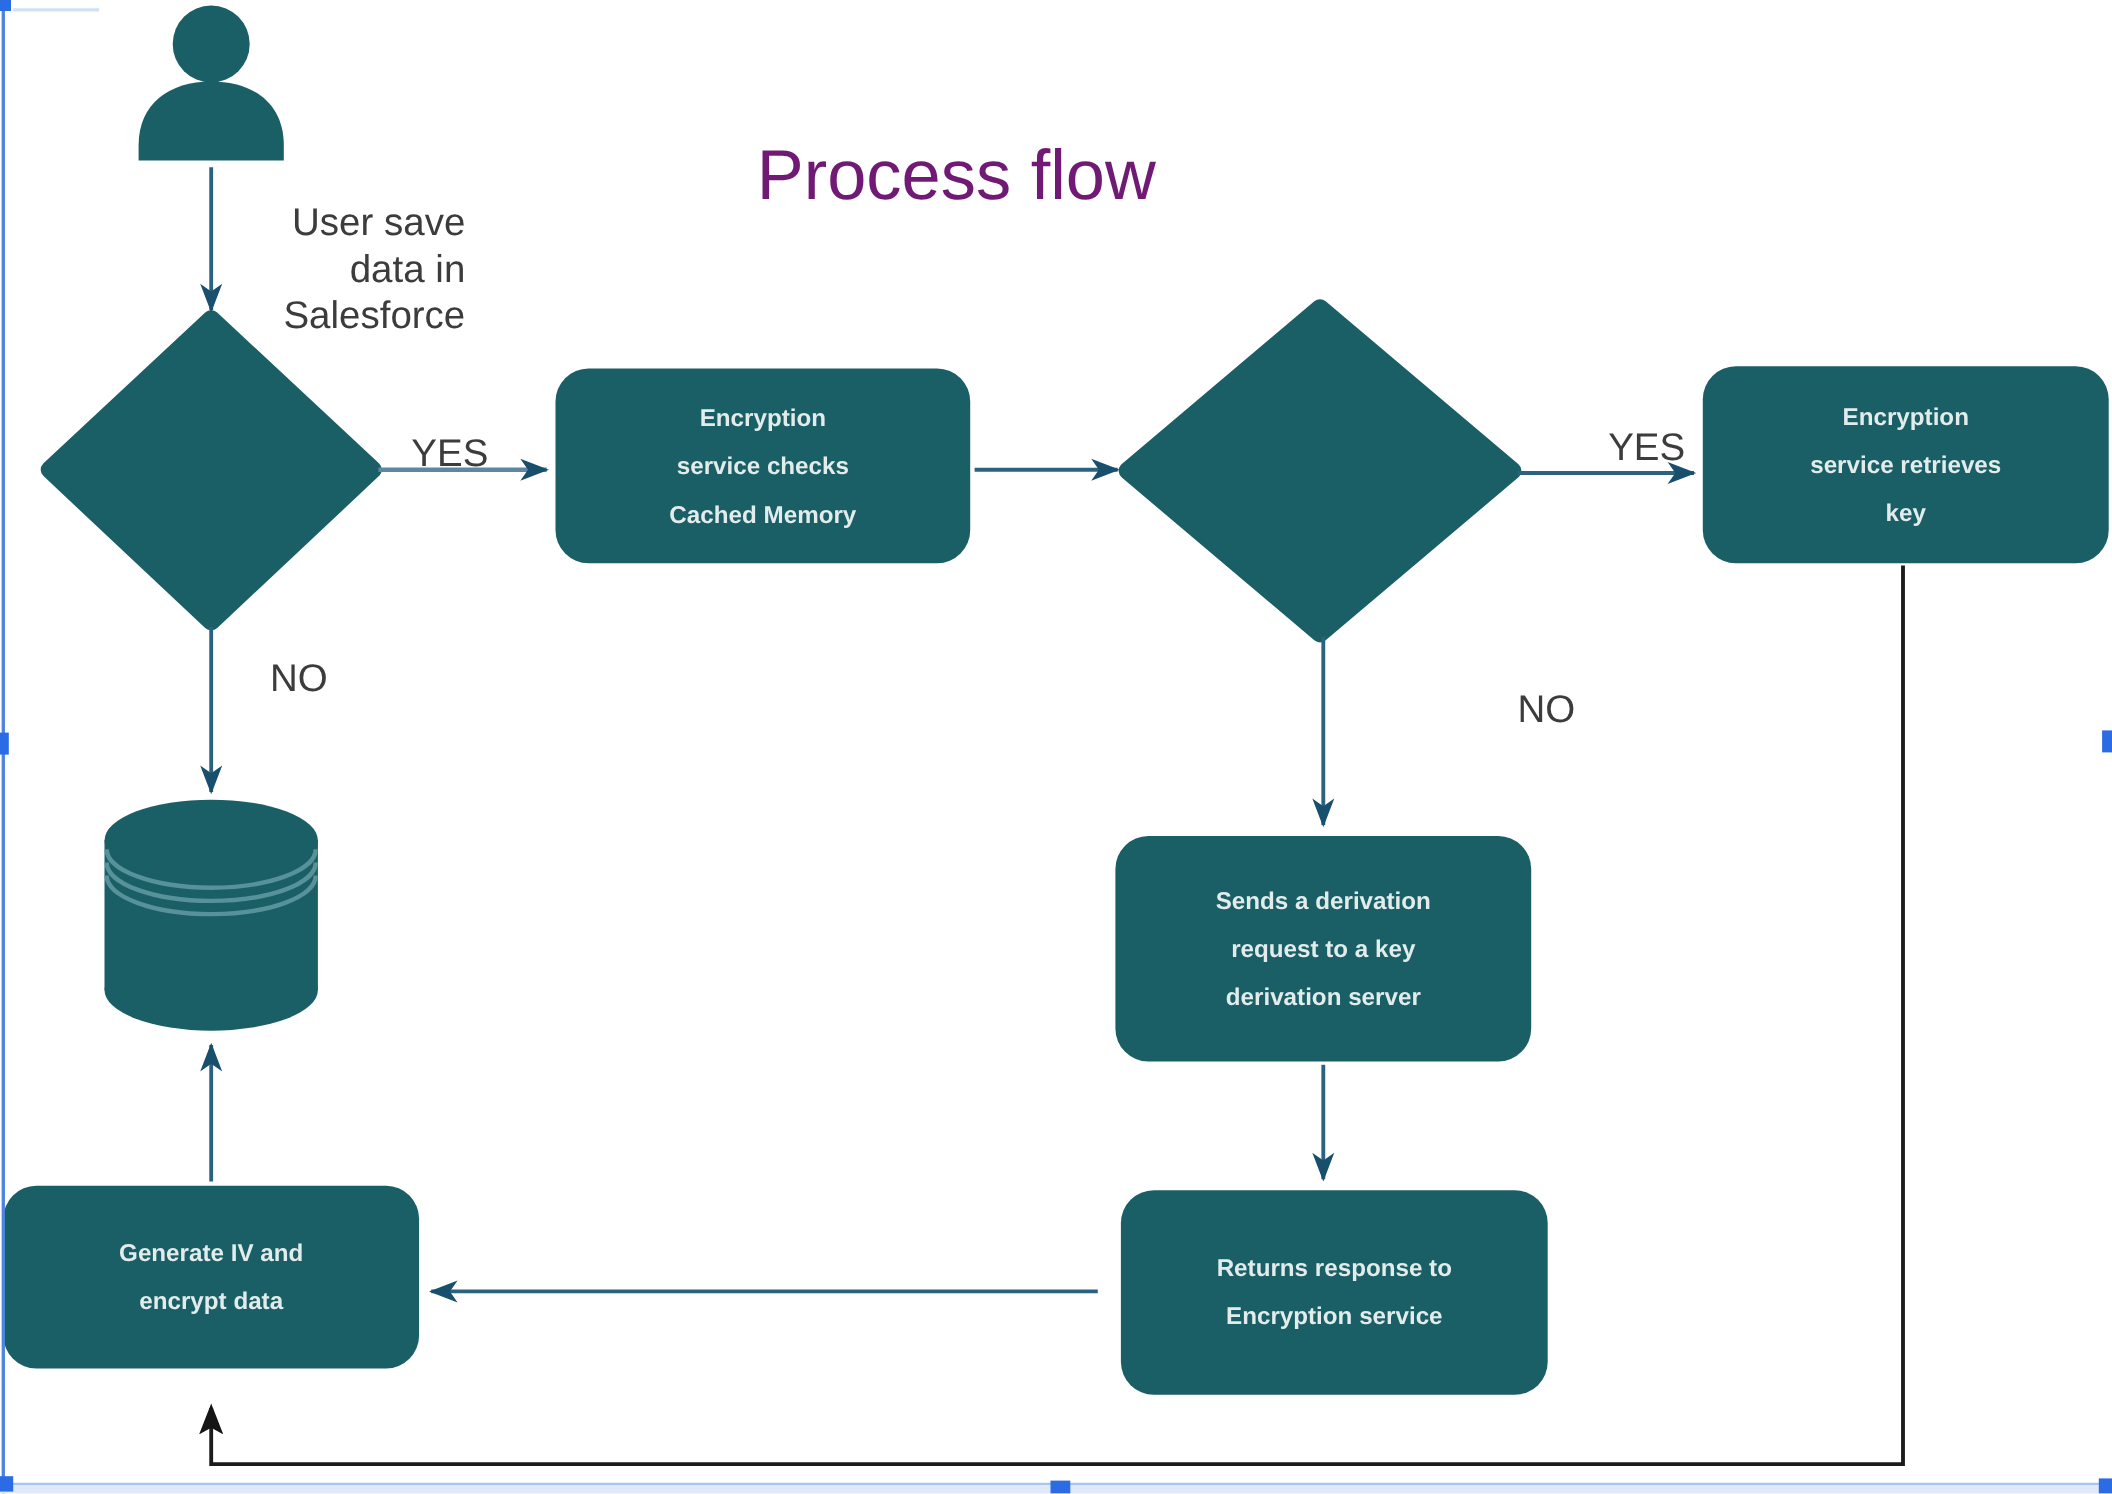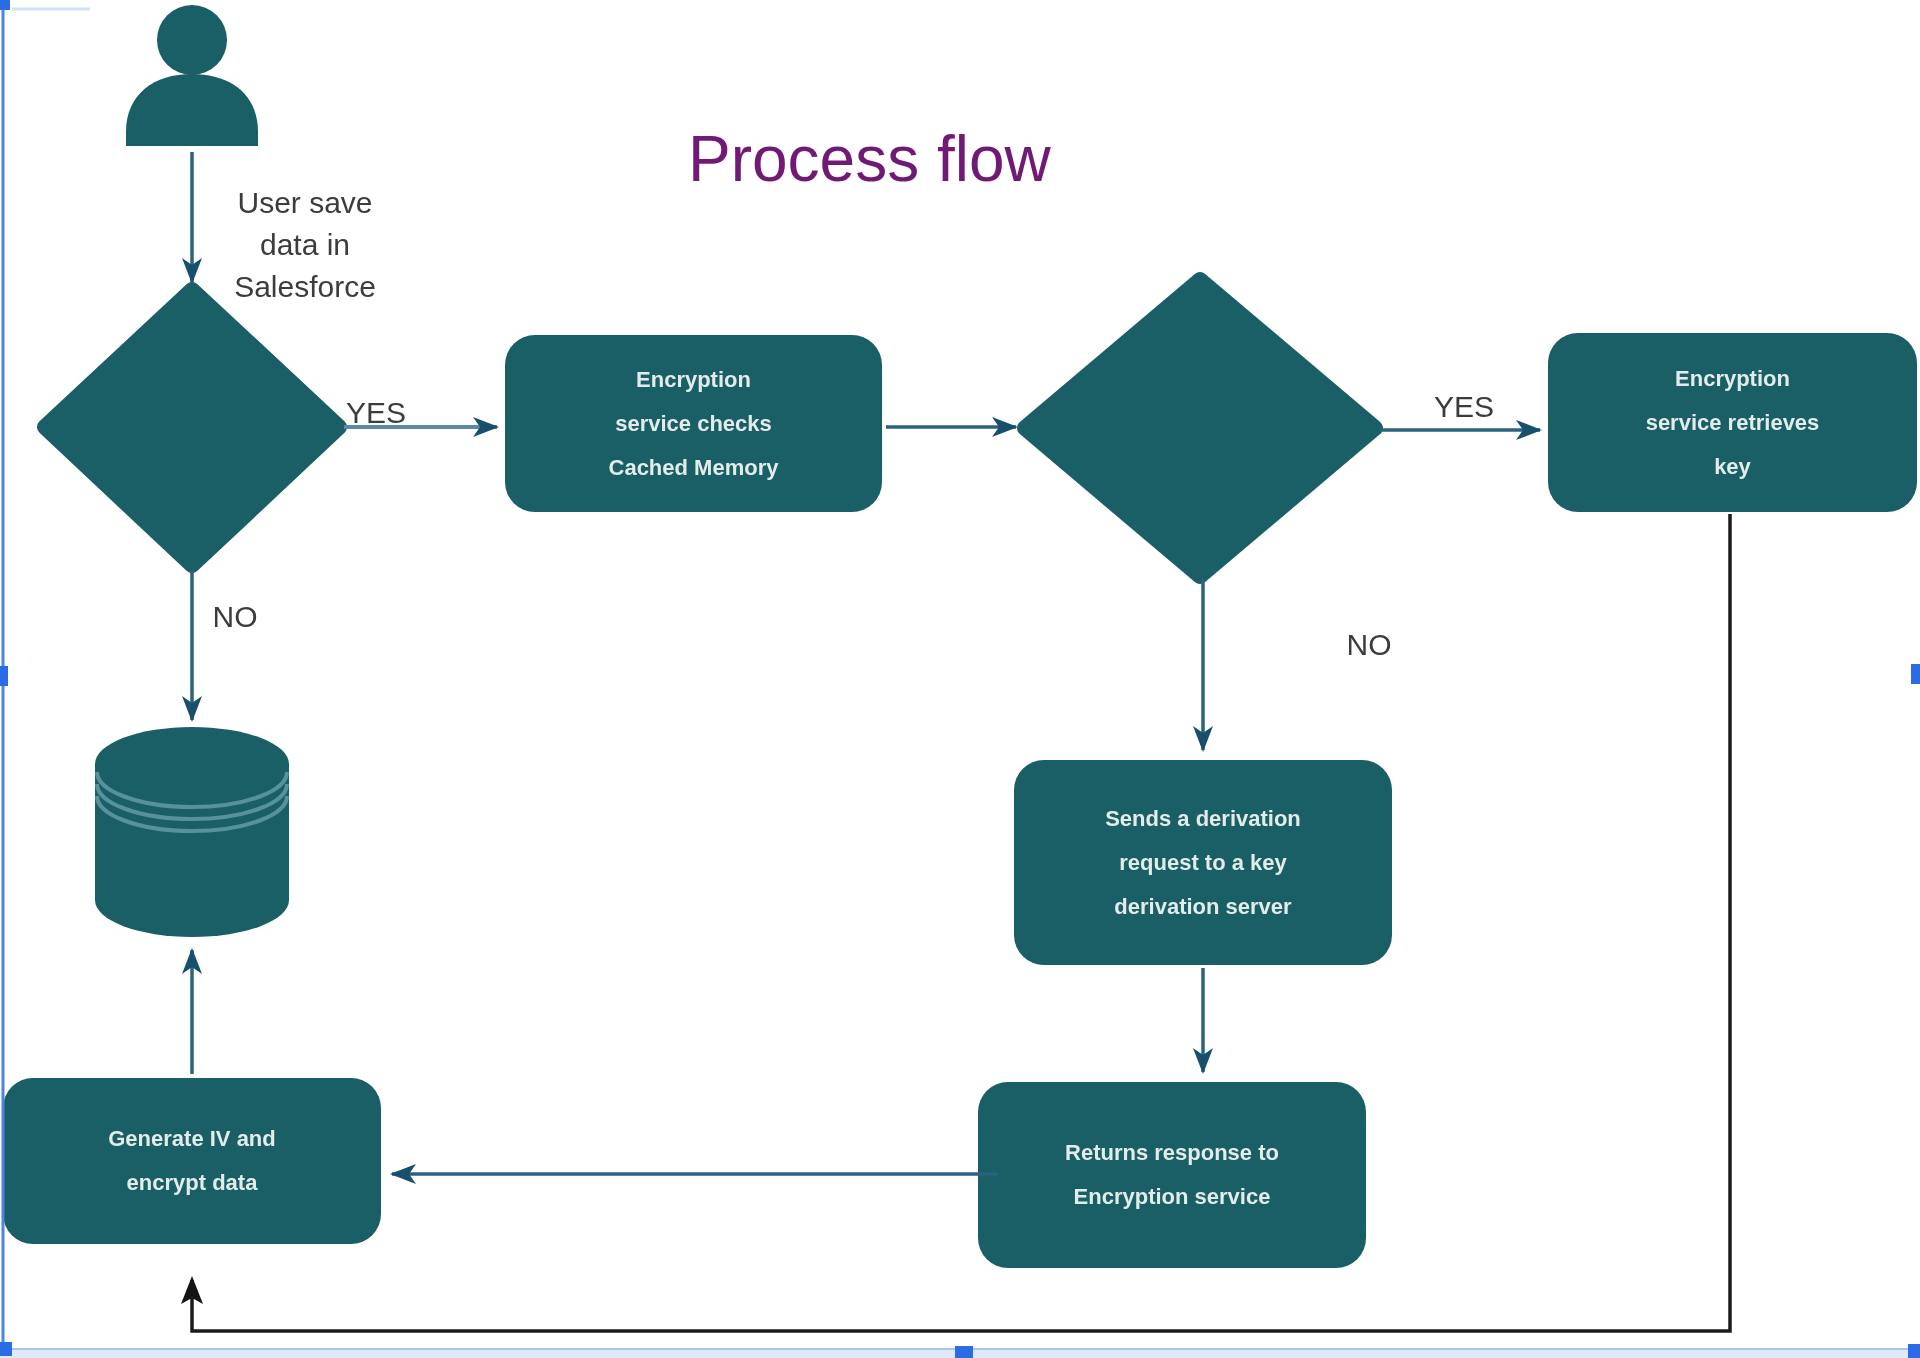--- a/index.html
+++ b/index.html
@@ -16,22 +16,22 @@
     z-index:2;
   }
   .node span{white-space:pre-line;font-weight:bold;font-size:22px;line-height:44px;}
   
   .shape-text{
     position:absolute;color:#e2eceb;font-weight:bold;text-align:center;
     white-space:pre-line;z-index:2;
   }
   
   .lbl{
-    position:absolute;color:#3c3c3c;font-size:30px;line-height:42px;
-    text-align:center;white-space:pre-line;z-index:2;
+    position:absolute;color:#3c3c3c;font-size:35px;line-height:42px;
+    text-align:right;white-space:pre-line;z-index:2;margin-left:28px;
   }
   #title{
     position:absolute;left:688px;top:122px;font-size:64px;color:#701a75;
     white-space:nowrap;z-index:2;
   }
 </style>
 </head>
 <body>
 
 <div id="canvas">
@@ -54,21 +54,21 @@
   <div class="node" style="left:1548px;top:333px;width:369px;height:179px;">
     <span>Encryption
 service retrieves
 key</span>
   </div>
   <div class="node" style="left:1014px;top:760px;width:378px;height:205px;">
     <span>Sends a derivation
 request to a key
 derivation server</span>
   </div>
-  <div class="node" style="left:978px;top:1082px;width:388px;height:186px;">
+  <div class="node" style="left:1019px;top:1082px;width:388px;height:186px;">
     <span>Returns response to
 Encryption service</span>
   </div>
   <div class="node" style="left:3px;top:1078px;width:378px;height:166px;">
     <span>Generate IV and
 encrypt data</span>
   </div>
 
   <div class="shape-text" style="left:92px;top:380px;width:200px;font-size:36px;line-height:46px;">Encrypt
 data?</div>

